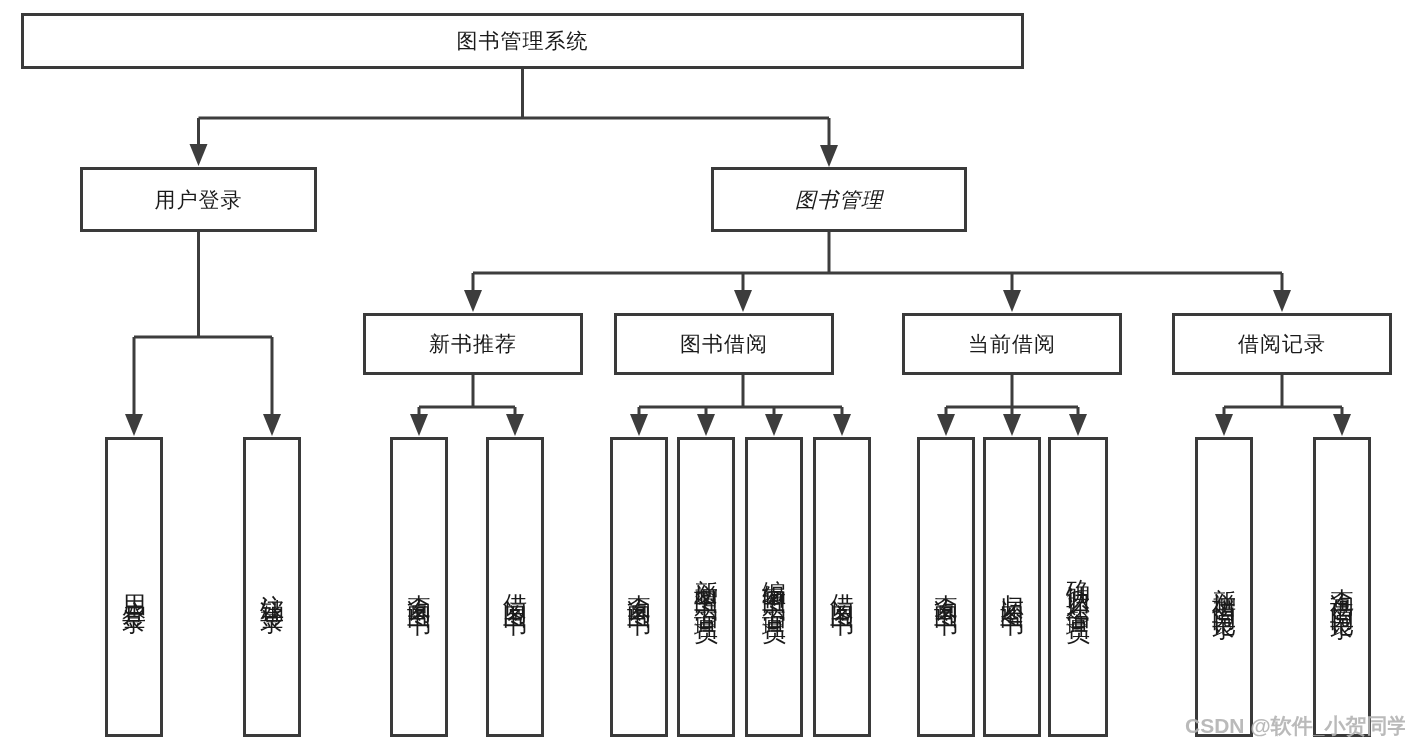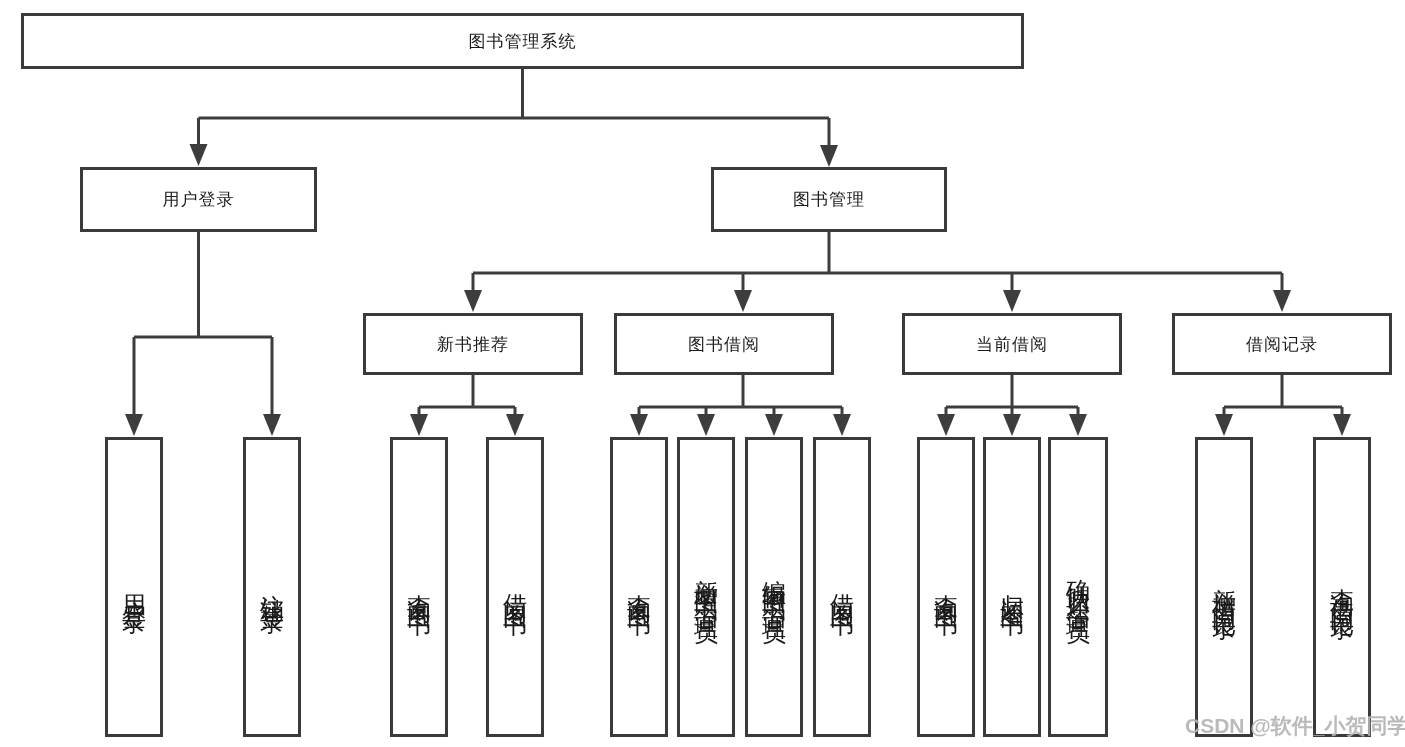--- a/index.html
+++ b/index.html
@@ -25,27 +25,27 @@
     position: absolute;
     box-sizing: border-box;
     border: 3px solid #3a3a3a;
     background: #ffffff;
     display: flex;
     align-items: center;
     justify-content: center;
     color: #1a1a1a;
   }
   .hlabel {
-    font-size: 17px;
+    font-size: 21px;
     letter-spacing: 1px;
     white-space: nowrap;
   }
   .root  { left: 21px;  top: 13px;  width: 1003px; height: 56px; }
   .l2a   { left: 80px;  top: 167px; width: 237px;  height: 65px; }
-  .l2b   { left: 711px; top: 167px; width: 236px;  height: 65px; }
+  .l2b   { left: 711px; top: 167px; width: 256px;  height: 65px; font-style: italic; }
   .l3    { top: 313px; width: 220px; height: 62px; }
   .l3a   { left: 363px; }
   .l3b   { left: 614px; }
   .l3c   { left: 902px; }
   .l3d   { left: 1172px; }
   .leaf  { top: 437px; width: 58px; height: 300px; }
   .leaf.wide { width: 60px; }
   .vtext {
     writing-mode: vertical-rl;
     text-orientation: mixed;

